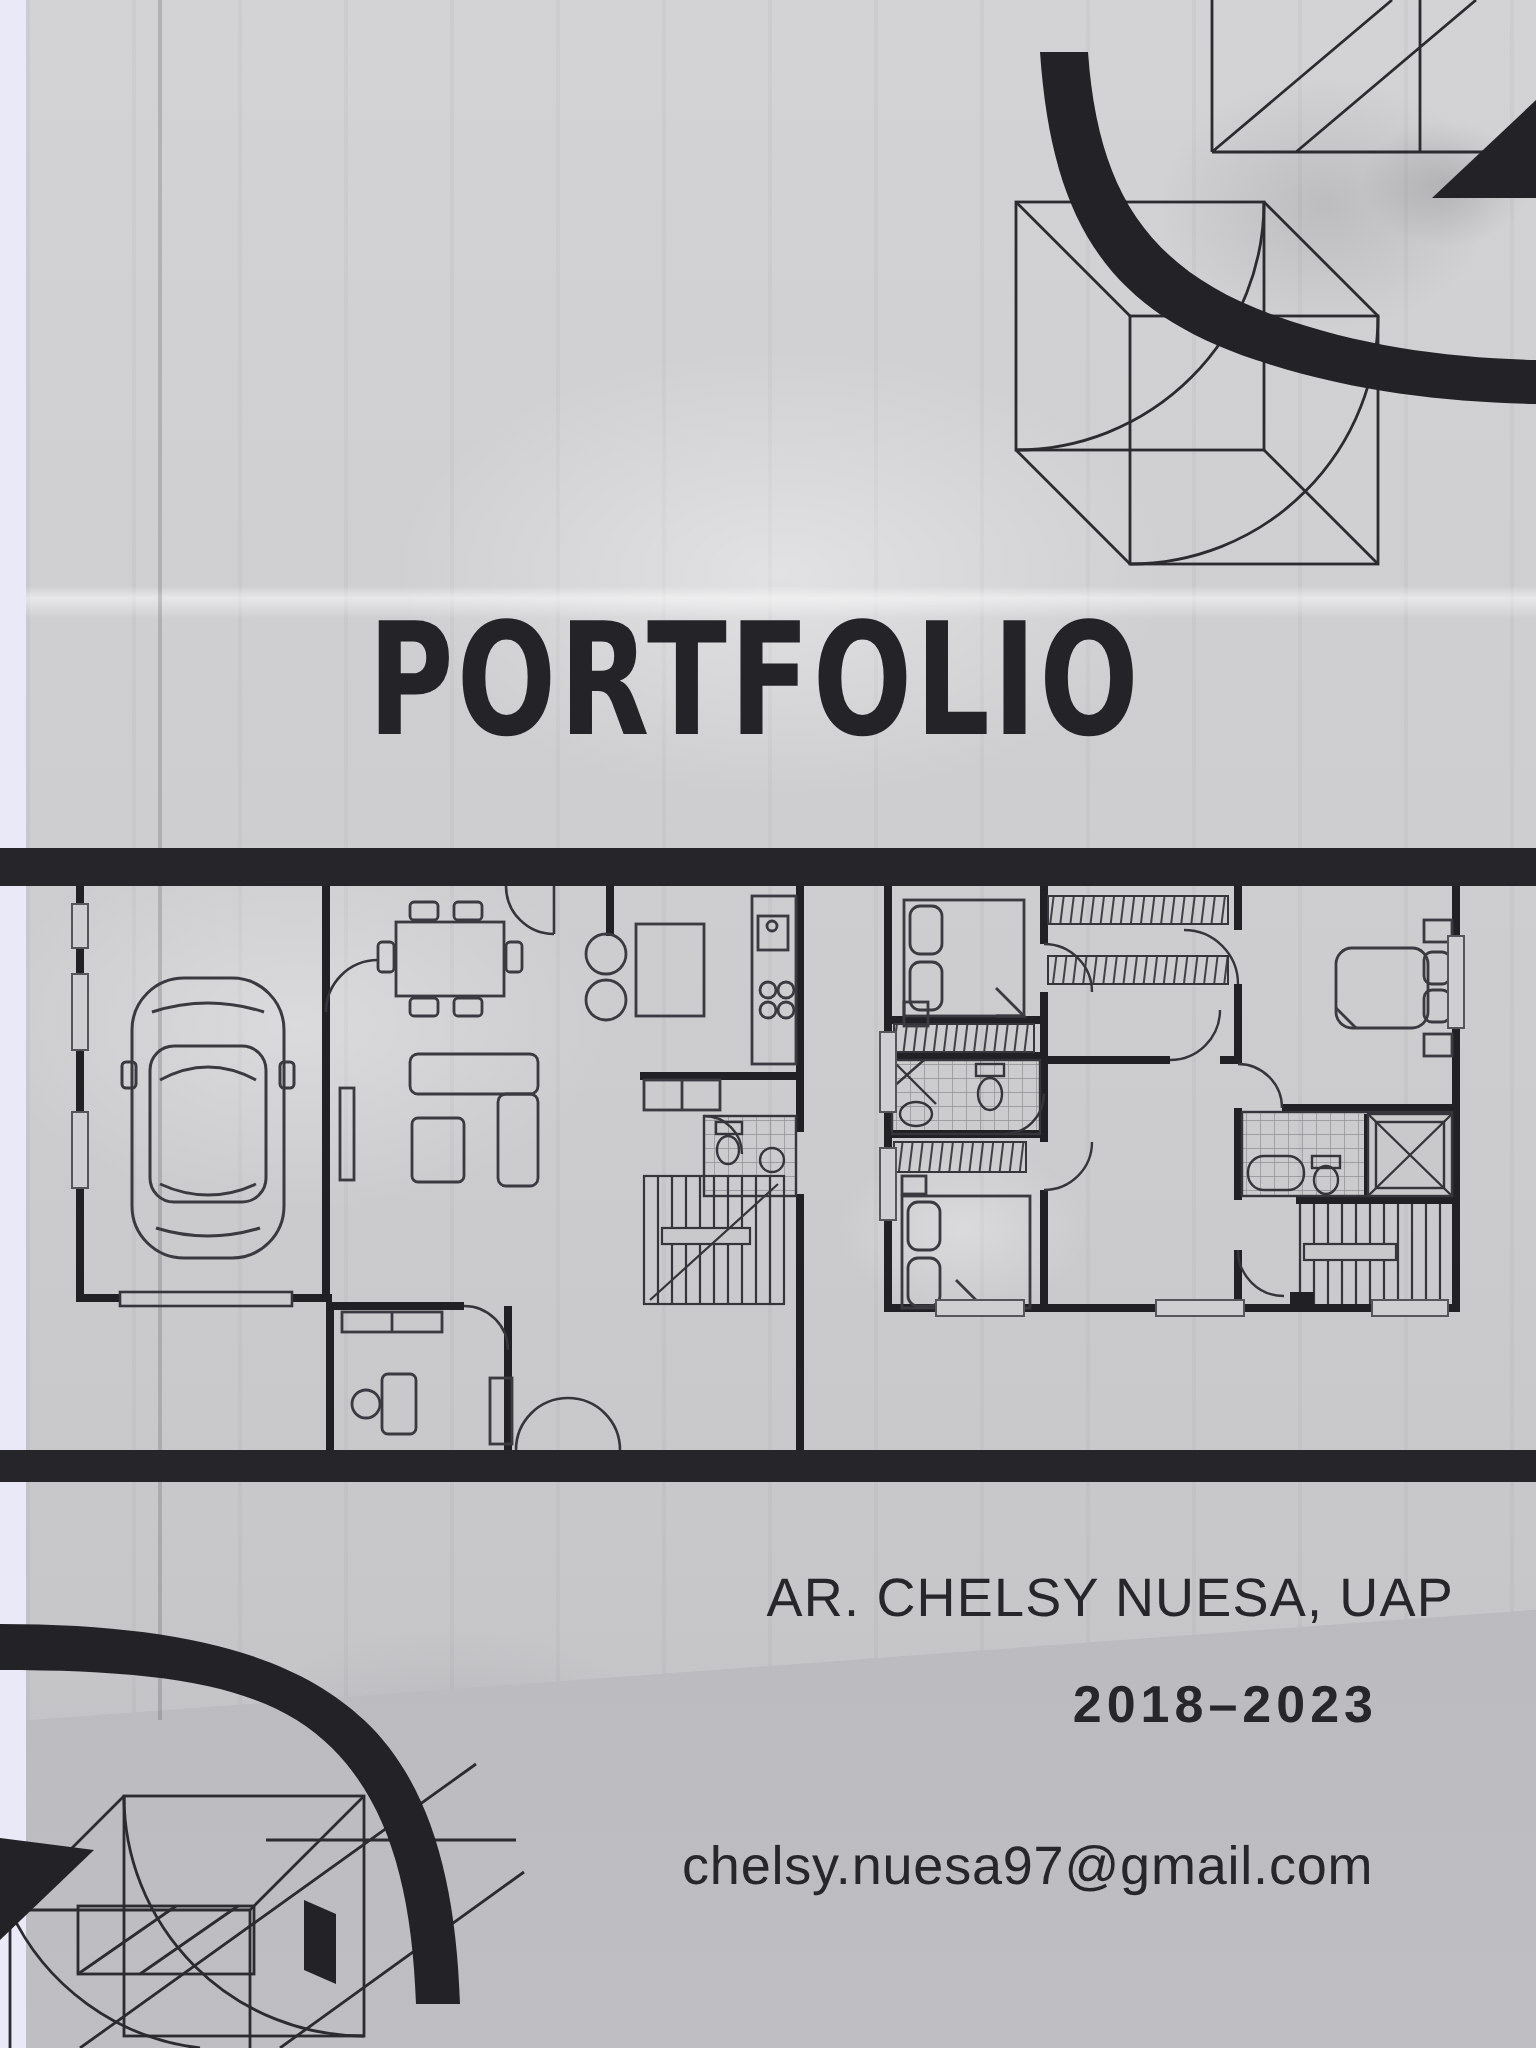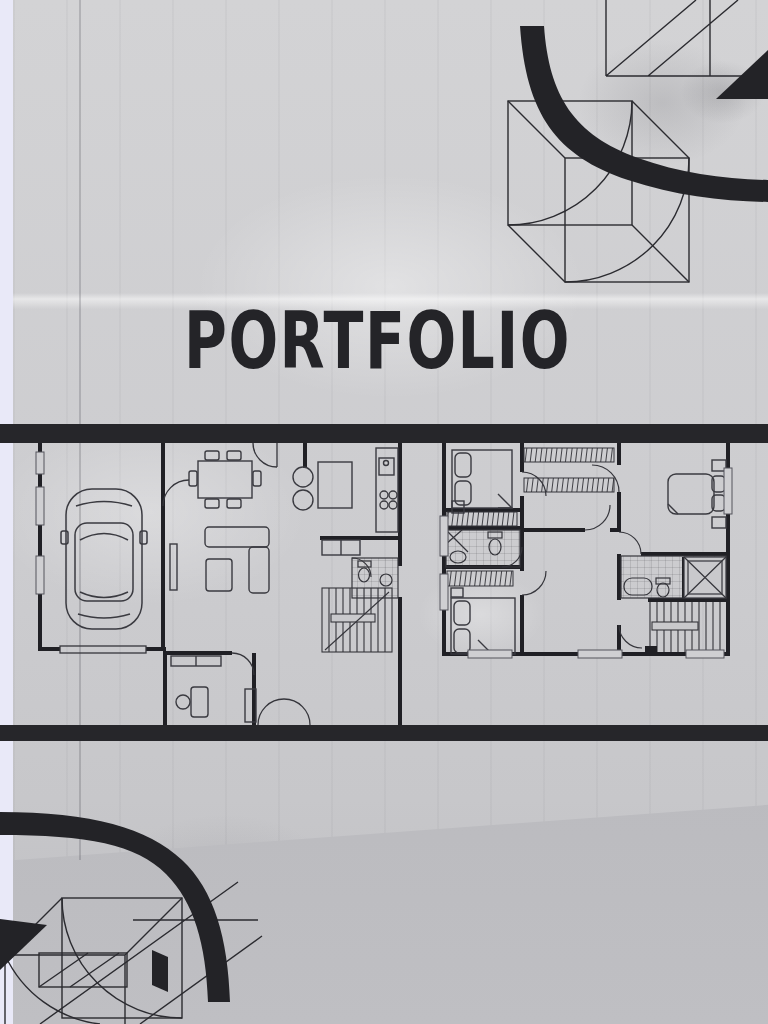--- a/index.html
+++ b/index.html
@@ -250,13 +250,16 @@
           <rect x="686" y="650" width="38" height="8"></rect>
           <rect x="724" y="468" width="8" height="46"></rect>
           <rect x="440" y="516" width="8" height="40"></rect>
           <rect x="440" y="574" width="8" height="36"></rect>
         </g>
       </g>
     </g>
   </svg>
 
   <div class="txt title">PORTFOLIO</div>
+  <div class="txt author">AR. CHELSY NUESA, UAP</div>
+  <div class="txt years">2018–2023</div>
+  <div class="txt email">chelsy.nuesa97@gmail.com</div>
 </div>
 
 </body></html>

